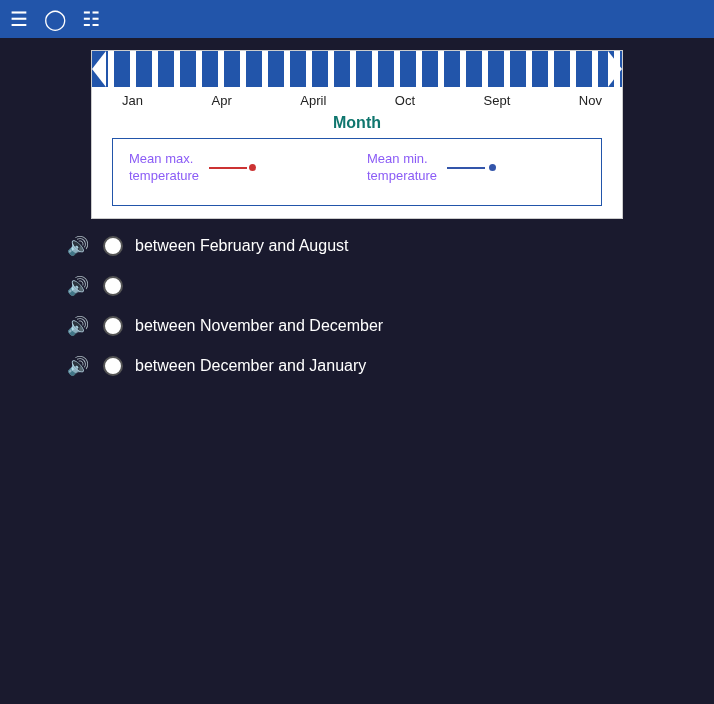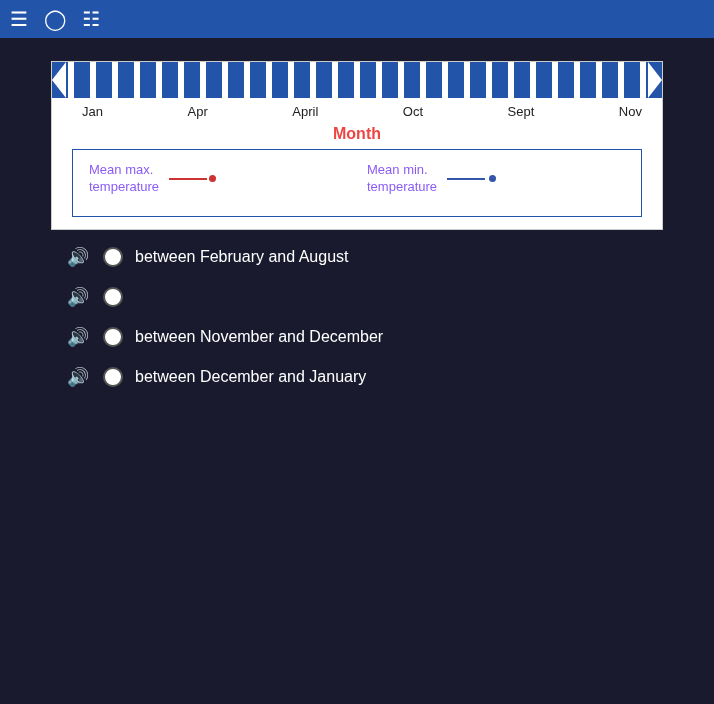--- a/index.html
+++ b/index.html
@@ -34,22 +34,22 @@
       padding: 0;
       height: calc(704px - 38px);
       display: flex;
       flex-direction: column;
       align-items: center;
     }
 
     
     .chart-container {
       background: white;
-      width: 612px;
-      margin: 23px auto 0;
+      width: 532px;
+      margin: 12px auto 0;
       padding: 0;
       border: 1px solid #ccc;
     }
 
     
     .stripe-header {
       height: 36px;
       background: repeating-linear-gradient(
         90deg,
         #2255aa 0px,
@@ -91,21 +91,21 @@
       padding: 6px 20px 4px 30px;
       font-size: 13px;
       color: #222;
     }
 
     
     .month-label {
       text-align: center;
       font-size: 16px;
       font-weight: bold;
-      color: #ef4444;
+      color: #0f766e;
       padding: 2px 0 6px;
     }
 
     
     .key-box {
       border: 1.5px solid #2255aa;
       margin: 0 20px 12px;
     }
 
     .key-header {

